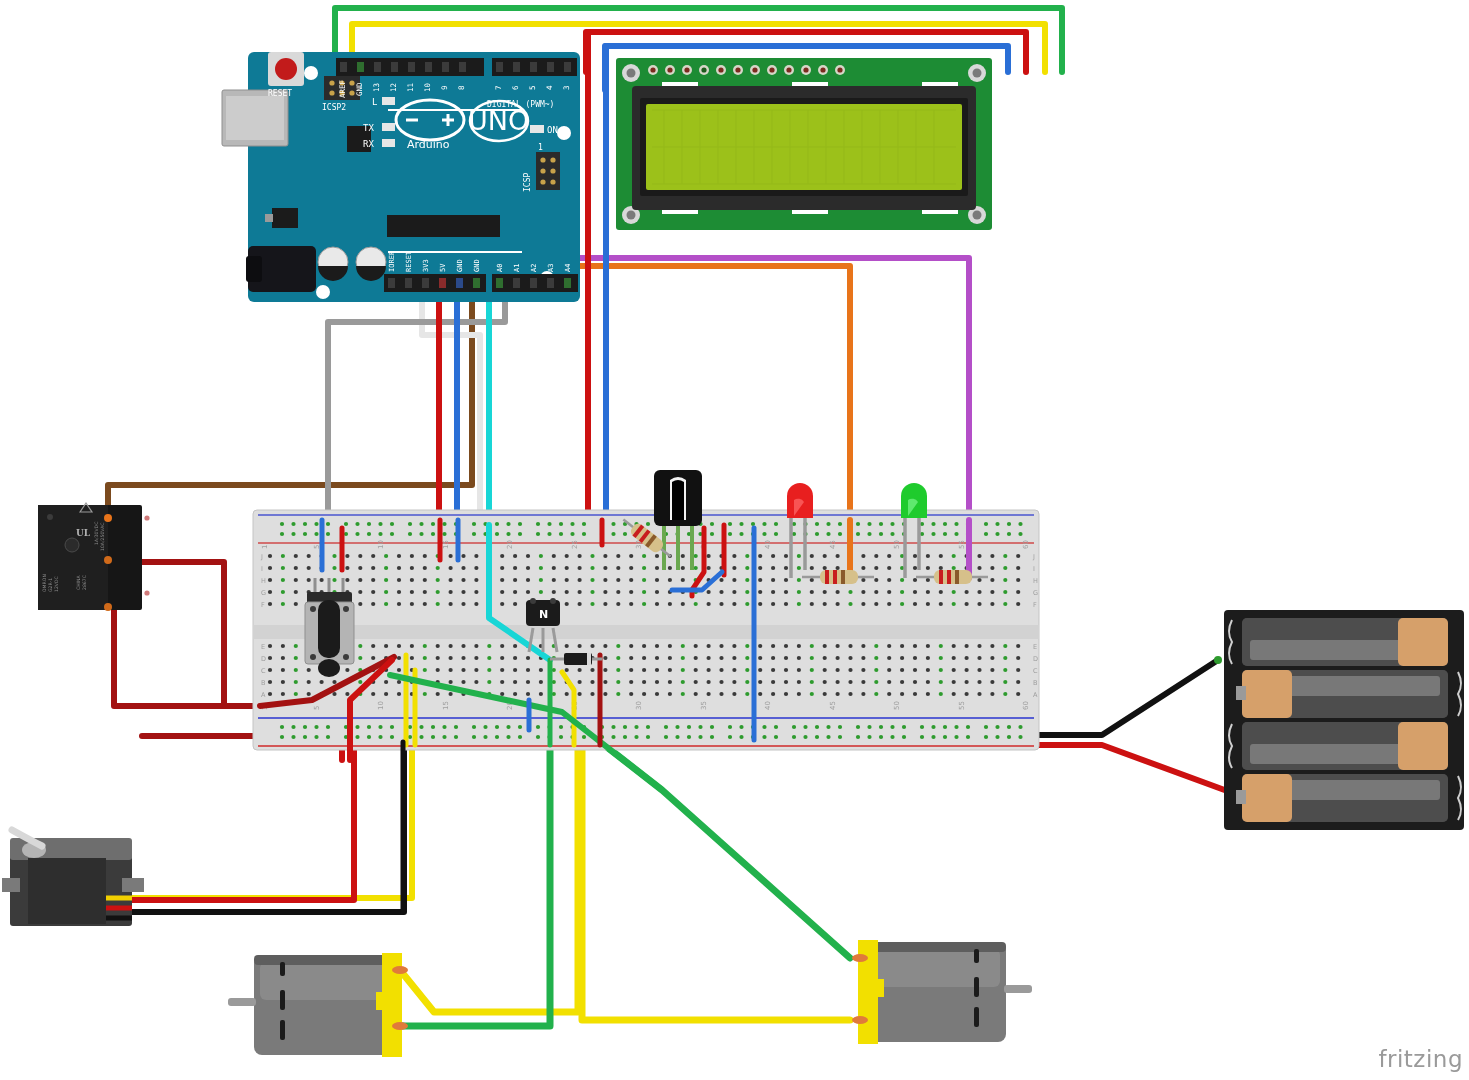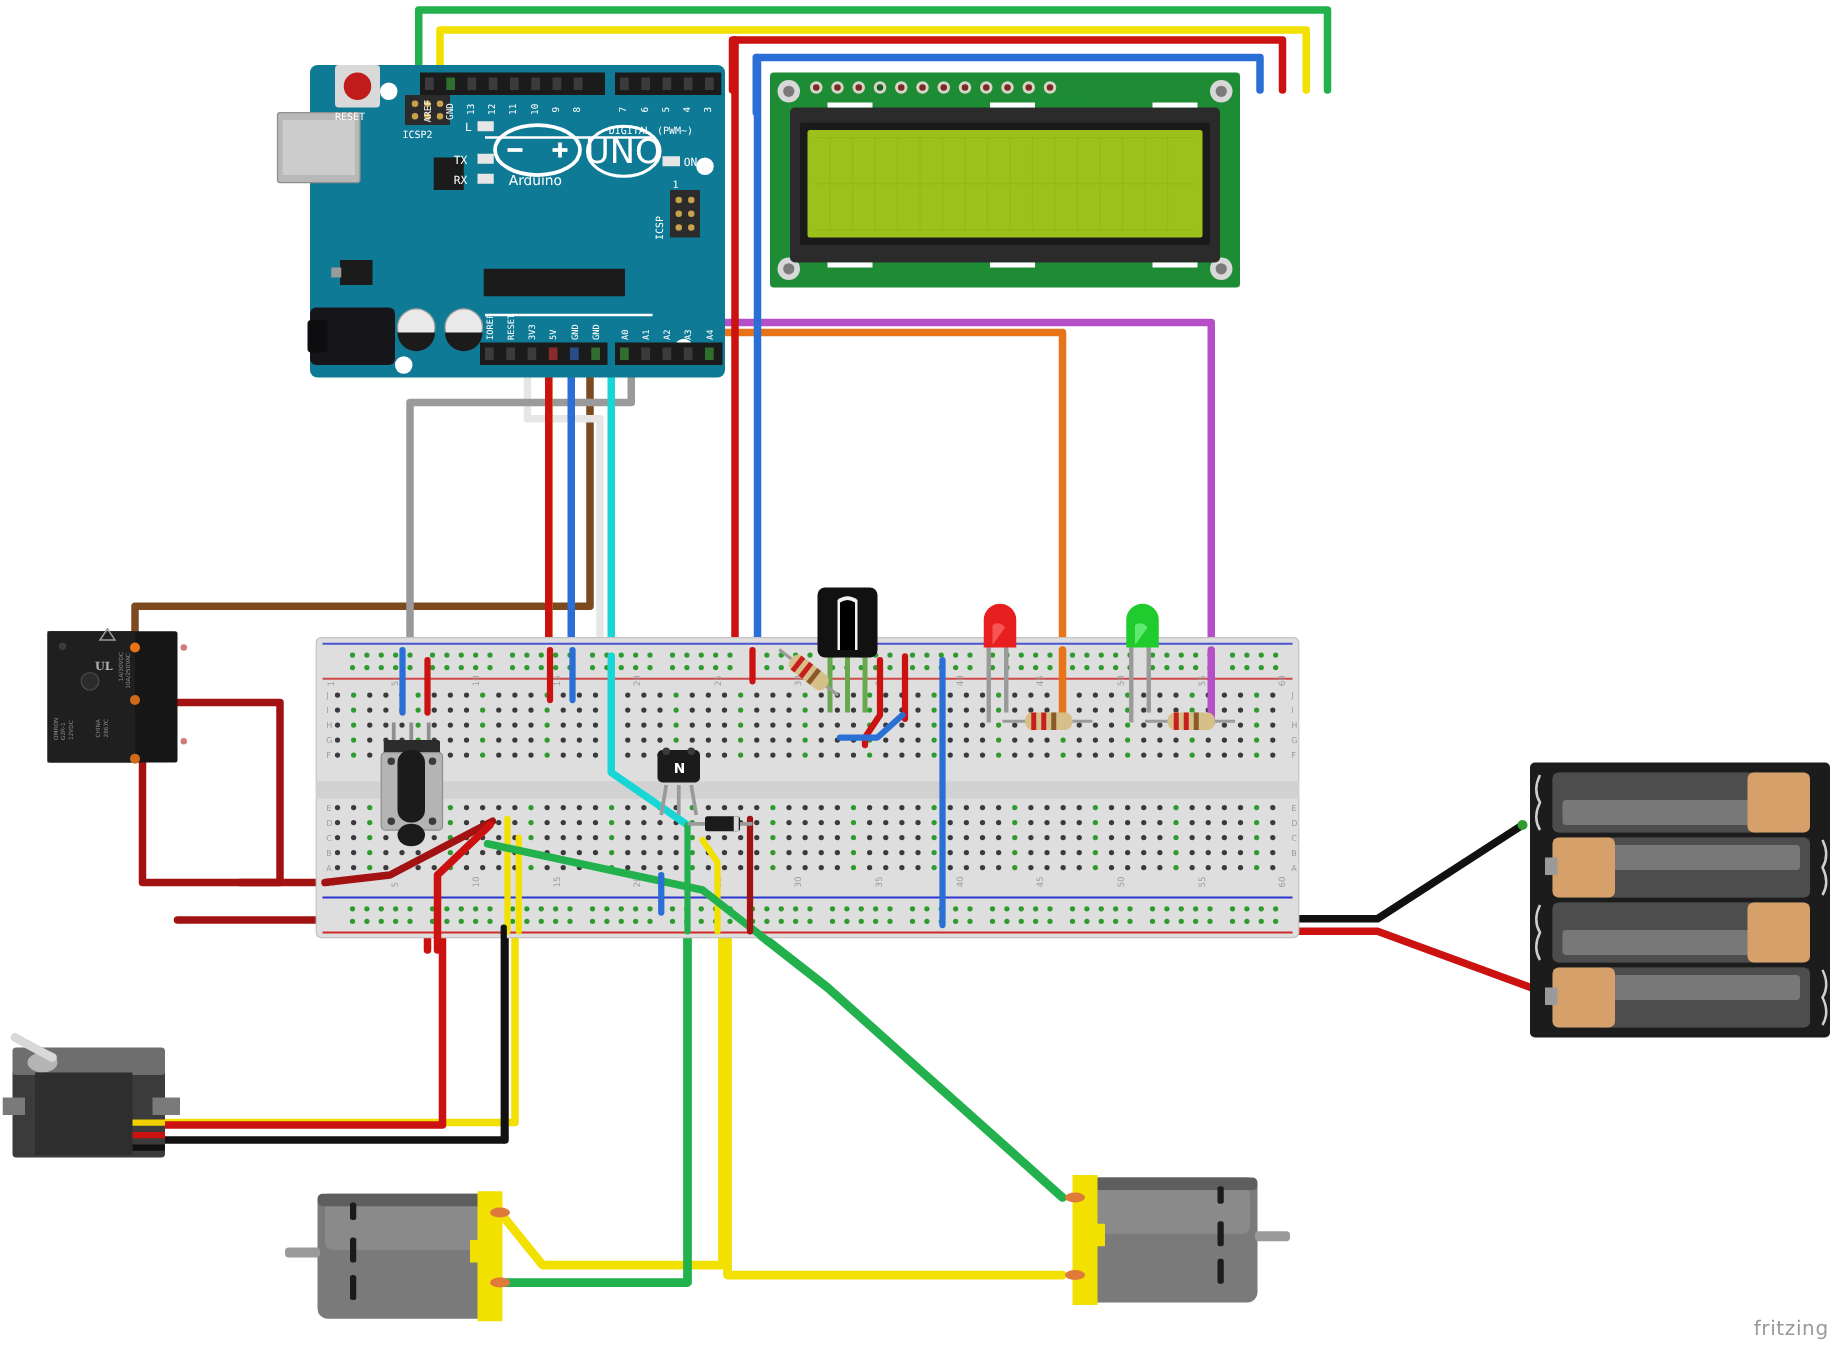--- a/index.html
+++ b/index.html
@@ -2,21 +2,21 @@
 <html><head>
 <meta charset="utf-8">
 <title>Fritzing Breadboard Diagram</title>
 <style>
   html,body{margin:0;padding:0;background:#ffffff;}
   body{width:1469px;height:1080px;position:relative;overflow:hidden;
        font-family:"DejaVu Sans","Liberation Sans",sans-serif;}
   #stage{position:absolute;left:2px;top:0;width:1469px;height:1080px;}
   svg{display:block;}
   .wm{position:absolute;right:8px;bottom:8px;font-family:"DejaVu Sans","Liberation Sans",sans-serif;
-      font-size:16px;color:#9a9a9a;letter-spacing:.5px;margin-top:28px;}
+      font-size:23px;color:#9a9a9a;letter-spacing:.5px;margin-top:28px;}
 </style>
 </head>
 <body>
 
 <div id="stage">
 <svg width="1469" height="1080" viewBox="0 0 1469 1080" xmlns="http://www.w3.org/2000/svg">
 
   <rect x="0" y="0" width="1469" height="1080" fill="#ffffff"></rect>
 
   <g fill="none" stroke-linecap="round" stroke-linejoin="round">

